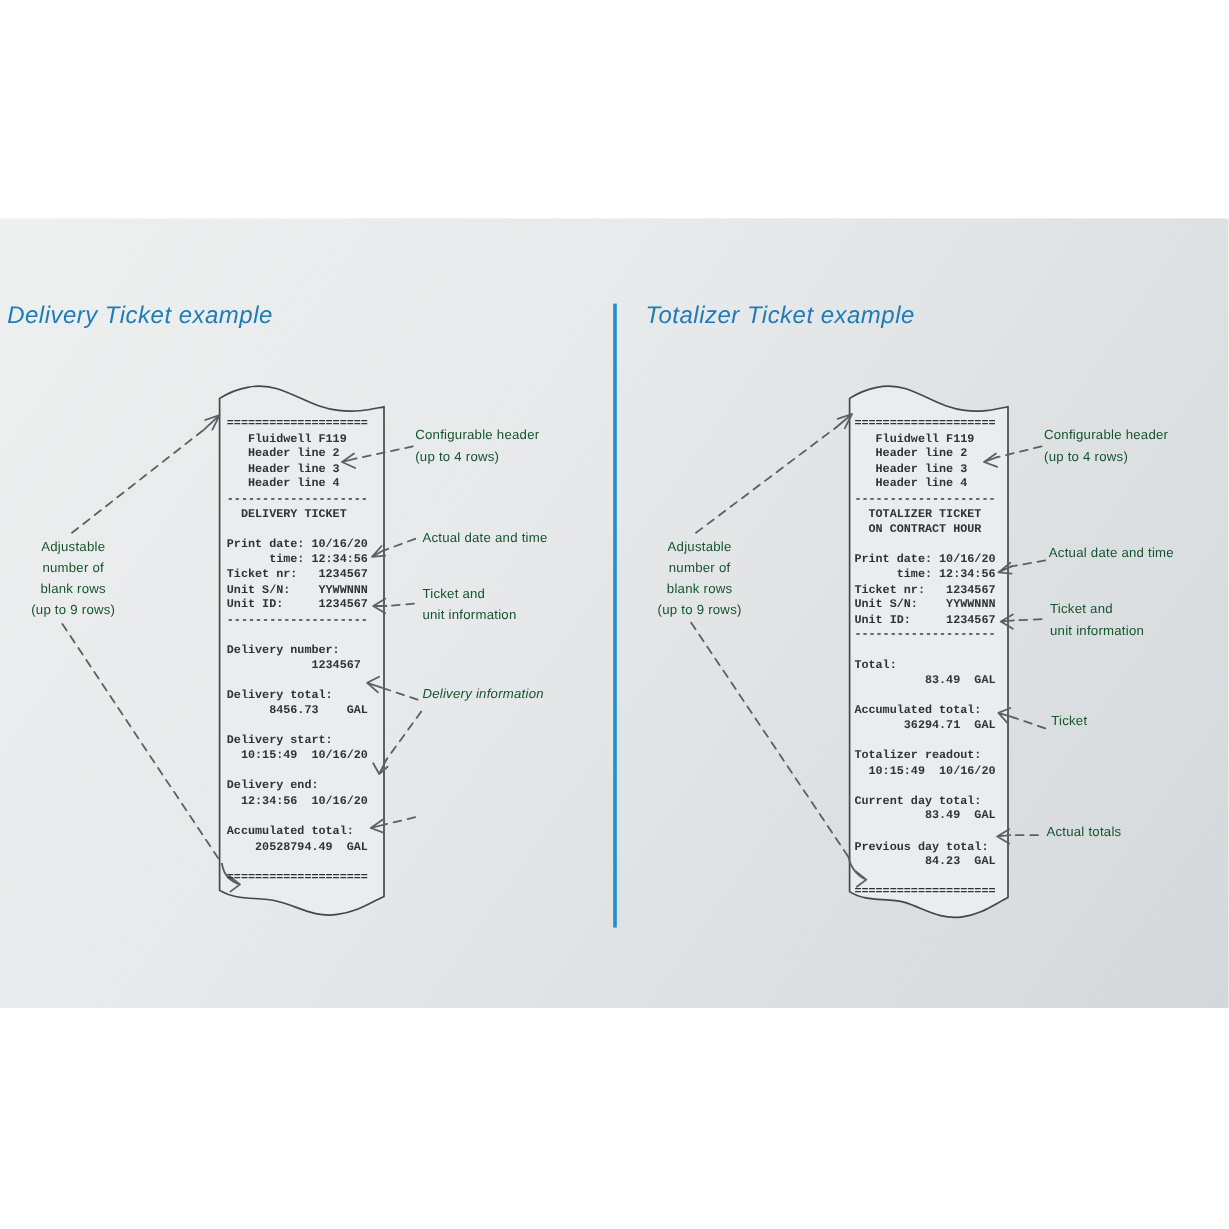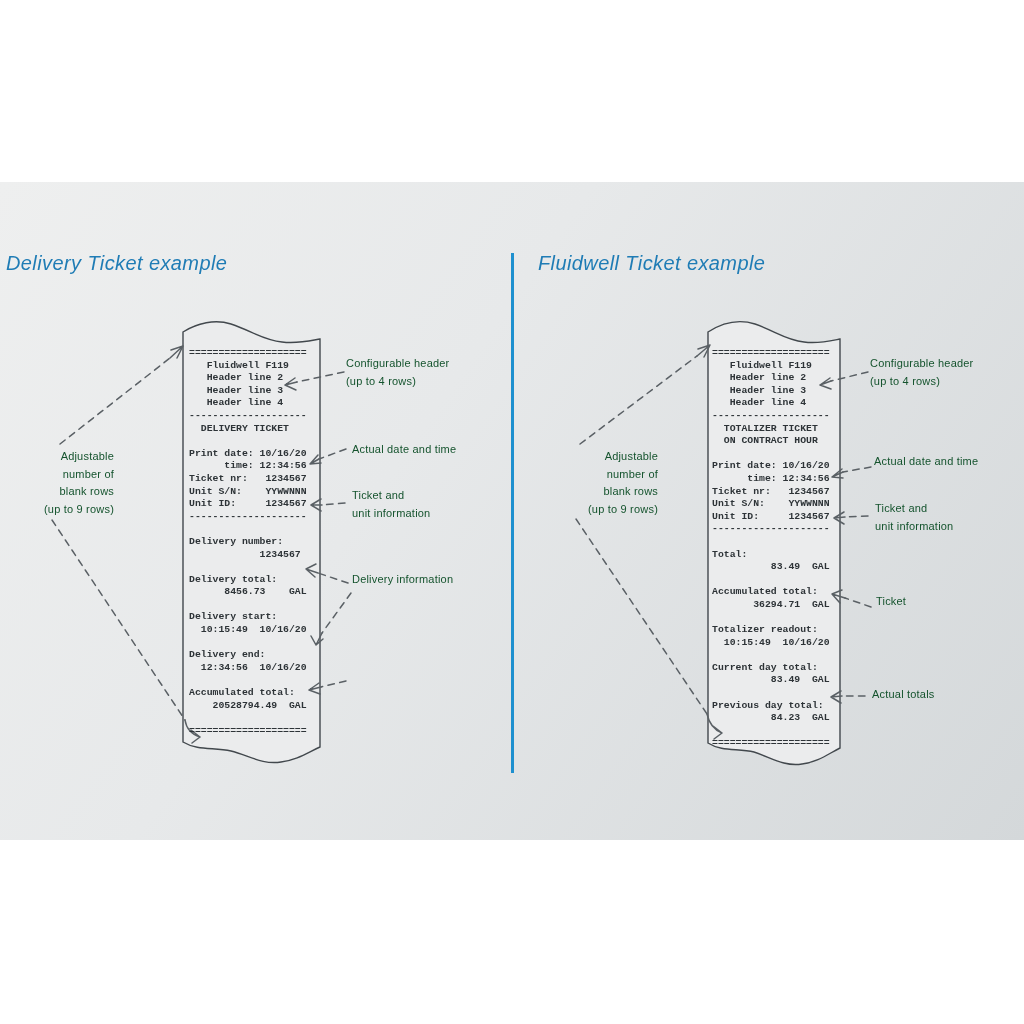--- a/index.html
+++ b/index.html
@@ -12,26 +12,26 @@
   .title{position:absolute;top:252px;font-style:italic;font-size:20px;font-weight:500;
          color:#1f7cb5;letter-spacing:.4px;white-space:pre;}
   #title-left{left:6px;}
   #title-right{left:538px;}
   .ticket{position:absolute;margin:0;font-family:"Liberation Mono",monospace;font-weight:bold;
           font-size:9.8px;line-height:12.6px;color:#2d3337;white-space:pre;letter-spacing:0;}
   #ticket-left{left:189px;top:347px;}
   #ticket-right{left:712px;top:347px;}
   .ann{position:absolute;font-size:11px;line-height:17.5px;color:#14532d;
        letter-spacing:.2px;white-space:pre;}
-  .ann.center{text-align:right;}
+  .ann.center{text-align:center;}
   #ann-blank-left{left:8px;top:448px;width:106px;}
   #ann-config-left{left:346px;top:355px;}
   #ann-date-left{left:352px;top:441px;}
   #ann-unit-left{left:352px;top:487px;}
-  #ann-delivery-left{left:352px;top:571px;}
+  #ann-delivery-left{left:352px;top:571px;font-style:italic;}
   #ann-acc-left{left:352px;top:658px;}
   #ann-blank-right{left:508px;top:448px;width:150px;}
   #ann-config-right{left:870px;top:355px;}
   #ann-date-right{left:874px;top:453px;}
   #ann-unit-right{left:875px;top:500px;}
   #ann-totals-right{left:876px;top:593px;}
   #ann-daily-right{left:872px;top:686px;}
   .paper{fill:#ebeced;stroke:#42484d;stroke-width:1.4px;}
   .dash{fill:none;stroke:#5a6065;stroke-width:1.5px;stroke-dasharray:6.5 5.5;stroke-linecap:round;}
   .solid{fill:none;stroke:#5a6065;stroke-width:1.5px;stroke-linecap:round;stroke-linejoin:round;}
@@ -112,21 +112,21 @@
       <path class="dash" d="M 871 607 L 845 598"></path>
       <path class="solid" d="M 845 598 L 832 594 M 832 594 L 842 590 M 832 594 L 840 603"></path>
     </g>
     <g>
       <path class="dash" d="M 865 696 L 842 696"></path>
       <path class="solid" d="M 842 696 L 831 697 M 831 697 L 841 691 M 831 697 L 841 703"></path>
     </g>
   </svg>
 
   <div class="title" id="title-left">Delivery Ticket example</div>
-  <div class="title" id="title-right">Fluidwell Ticket example</div>
+  <div class="title" id="title-right">Totalizer Ticket example</div>
 
   <pre class="ticket" id="ticket-left">====================
    Fluidwell F119
    Header line 2
    Header line 3
    Header line 4
 --------------------
   DELIVERY TICKET
 
 Print date: 10/16/20

